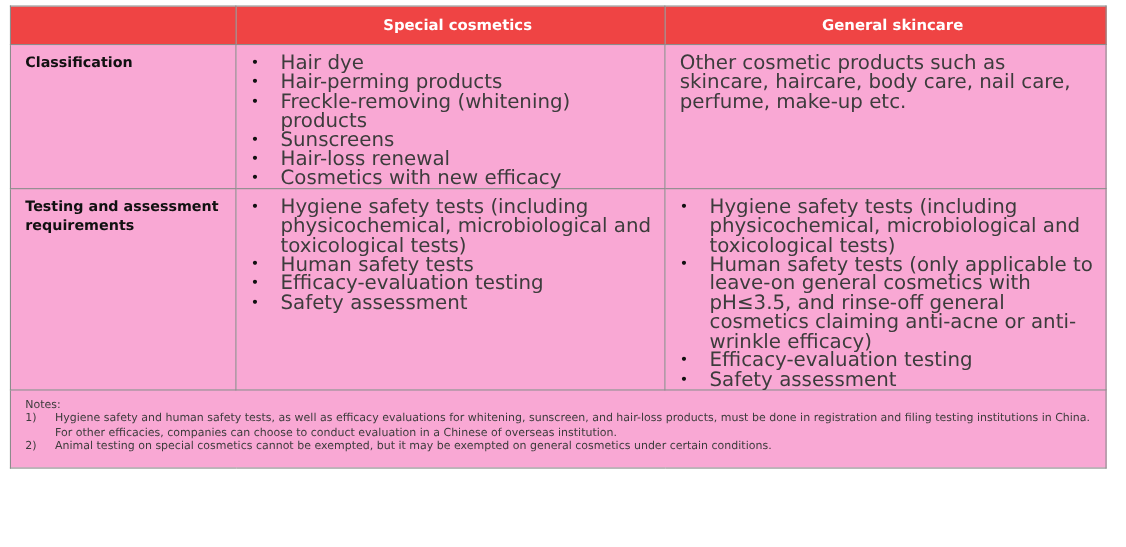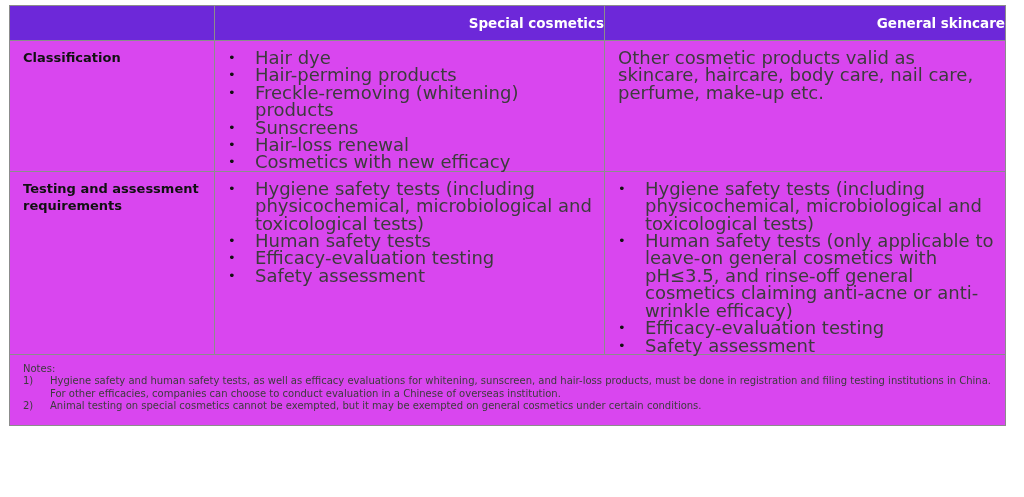--- a/index.html
+++ b/index.html
@@ -1,20 +1,20 @@
 <!DOCTYPE html>
 <html><head>
 <meta charset="utf-8">
 <style>
   html, body { margin: 0; padding: 0; background: #ffffff; }
   body { width: 1024px; height: 497px; position: relative; overflow: hidden;
          font-family: "DejaVu Sans", "Liberation Sans", sans-serif; color: #3a3a3a; }
   .tbl { position: absolute; left: 9px; top: 5px; width: 996px; border-collapse: collapse; table-layout: fixed; }
-  .tbl td, .tbl th { border: 1px solid #8c8c8c; vertical-align: top; background: #d946ef; }
-  .tbl th { background: #6d28d9; color: #ffffff; font-weight: bold; text-align: right;
+  .tbl td, .tbl th { border: 1px solid #8c8c8c; vertical-align: top; background: #f9a8d4; }
+  .tbl th { background: #ef4444; color: #ffffff; font-weight: bold; text-align: center;
             font-size: 13.5px; height: 34px; padding: 0 0 0 13px; vertical-align: middle; border-color: #8c8c8c; }
   .tbl th.empty { }
   .c1 { width: 205px; }
   .c2 { width: 390px; }
   .c3 { width: 401px; }
   .rowlabel { font-weight: bold; color: #111111; font-size: 13px; padding: 8px 8px 0 13px; line-height: 17px; }
   .cell { font-size: 18px; line-height: 17.4px; padding: 8px 10px 0 13px; color: #3c3c3c; }
   ul.bul { margin: 0; padding: 0; list-style: none; }
   ul.bul li { position: relative; padding-left: 27px; }
   ul.bul li::before { content: "\2022"; position: absolute; left: 0px; top: 0; color: #111; font-size: 13px; }
@@ -49,21 +49,21 @@
       <td class="cell">
         <ul class="bul">
           <li>Hair dye</li>
           <li>Hair-perming products</li>
           <li>Freckle-removing (whitening) products</li>
           <li>Sunscreens</li>
           <li>Hair-loss renewal</li>
           <li>Cosmetics with new efficacy</li>
         </ul>
       </td>
-      <td class="cell">Other cosmetic products valid as skincare, haircare, body care, nail care, perfume, make-up etc.</td>
+      <td class="cell">Other cosmetic products such as skincare, haircare, body care, nail care, perfume, make-up etc.</td>
     </tr>
     <tr class="r4">
       <td class="rowlabel">Testing and assessment requirements</td>
       <td class="cell">
         <ul class="bul">
           <li>Hygiene safety tests (including physicochemical, microbiological and toxicological tests)</li>
           <li>Human safety tests</li>
           <li>Efficacy-evaluation testing</li>
           <li>Safety assessment</li>
         </ul>

